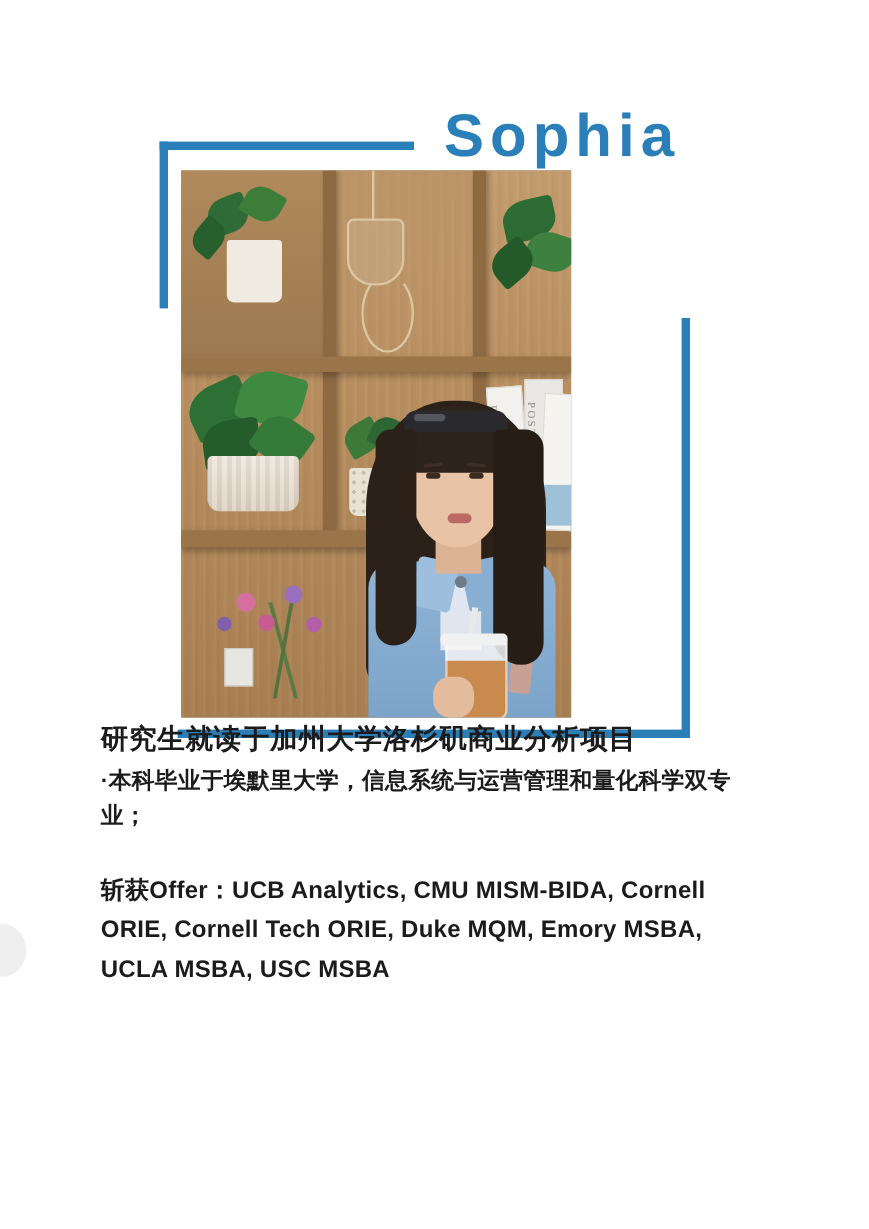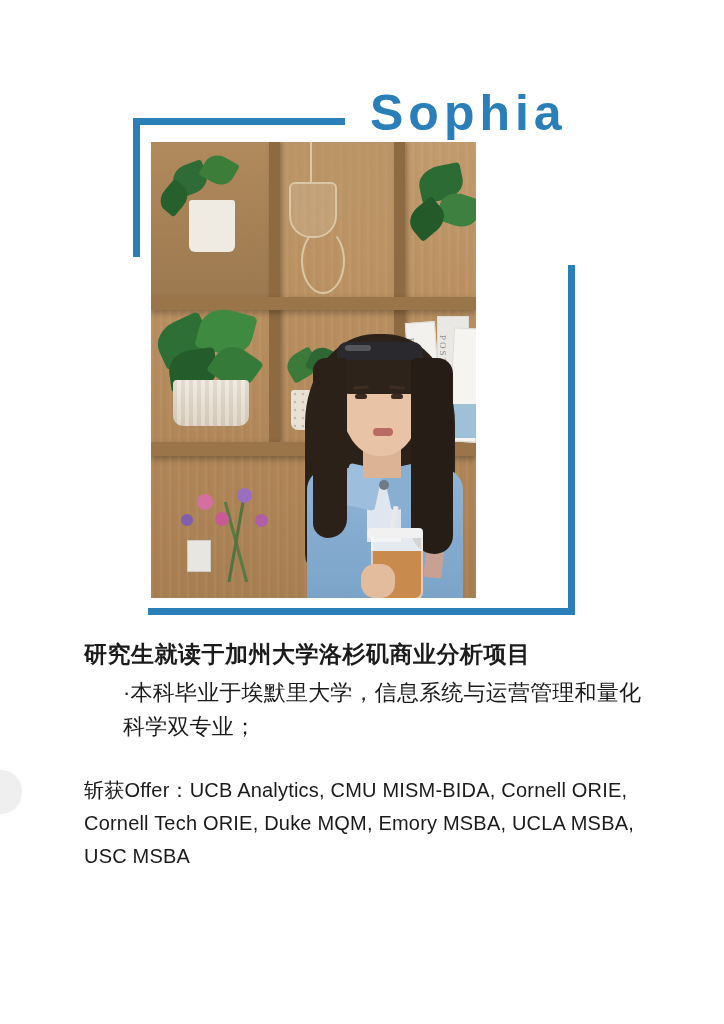--- a/index.html
+++ b/index.html
@@ -226,43 +226,42 @@
     border: 2px solid rgba(255,255,255,.55);
   }
   .cup-lid { position:absolute; left:88px; top:196px; width:56px; height:10px; background:#f1f1f1; border-radius:4px;}
   .straw { position:absolute; left:112px; top:174px; width:5px; height:30px; background:#e9e9e9; transform: rotate(10deg);}
   .hand { position:absolute; left:82px; top:232px; width:34px; height:34px; background:#e3bb9d; border-radius:14px;}
 
   
   .body-text {
     position: absolute;
     left: 84px;
-    top: 639px;
+    top: 600px;
     width: 560px;
     z-index: 6;
     color: #1b1b1b;
   }
   .headline {
     font-size: 23px;
     font-weight: bold;
     letter-spacing: .5px;
     line-height: 1.35;
     margin-bottom: 6px;
   }
   .bullet {
-    font-size: 22px;
-    font-weight: normal;
+    font-size: 19px;
+    font-weight: bold;
     line-height: 1.55;
     letter-spacing: .2px;
-    margin-left: 39px;
   }
   .offers {
     margin-top: 30px;
     font-size: 20px;
-    font-weight: normal;
+    font-weight: bold;
     line-height: 1.65;
     letter-spacing: .2px;
   }
 </style>
 </head>
 <body>
 
 <div class="poster">
 
   <div class="edge-blob"></div>

